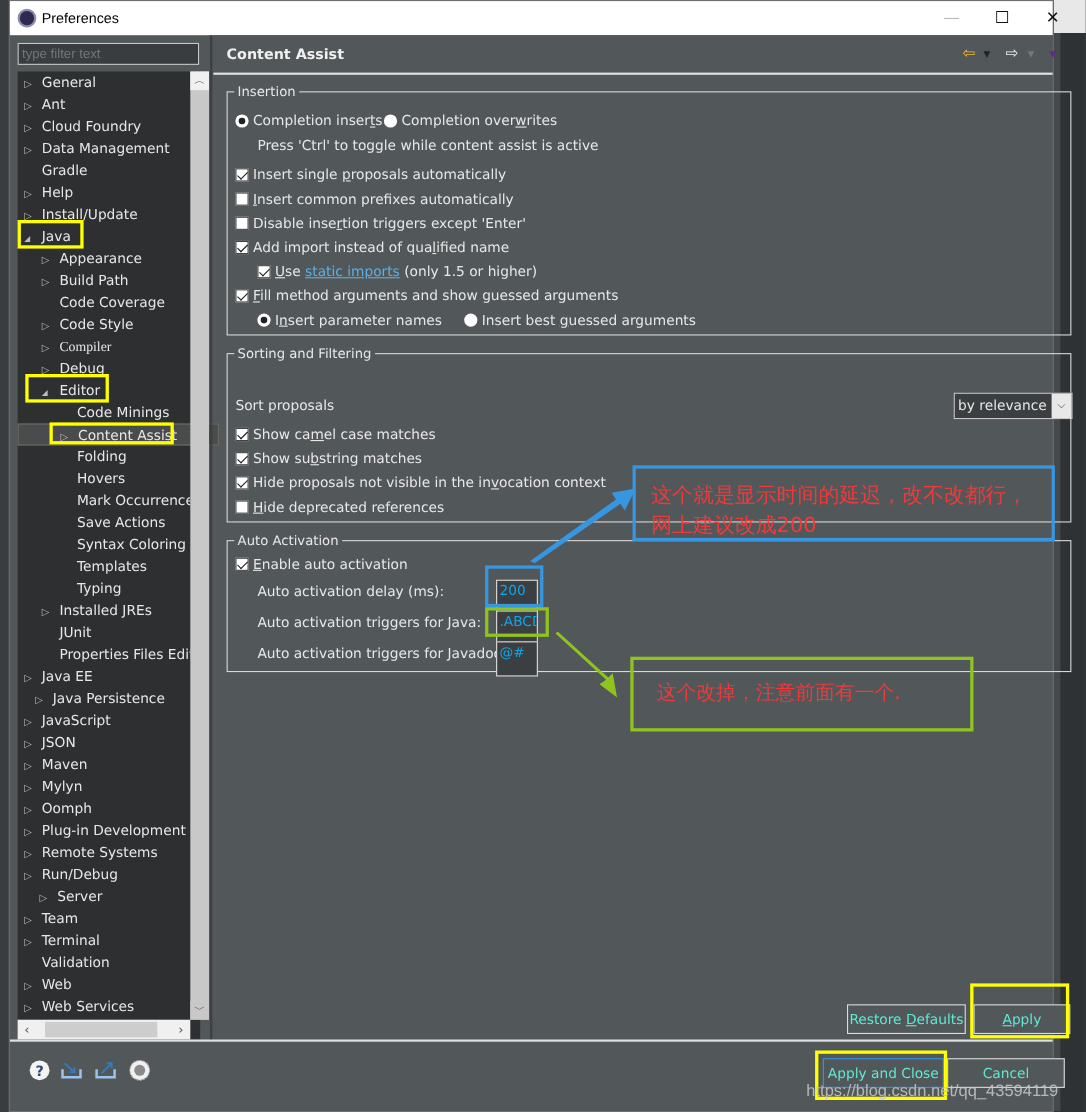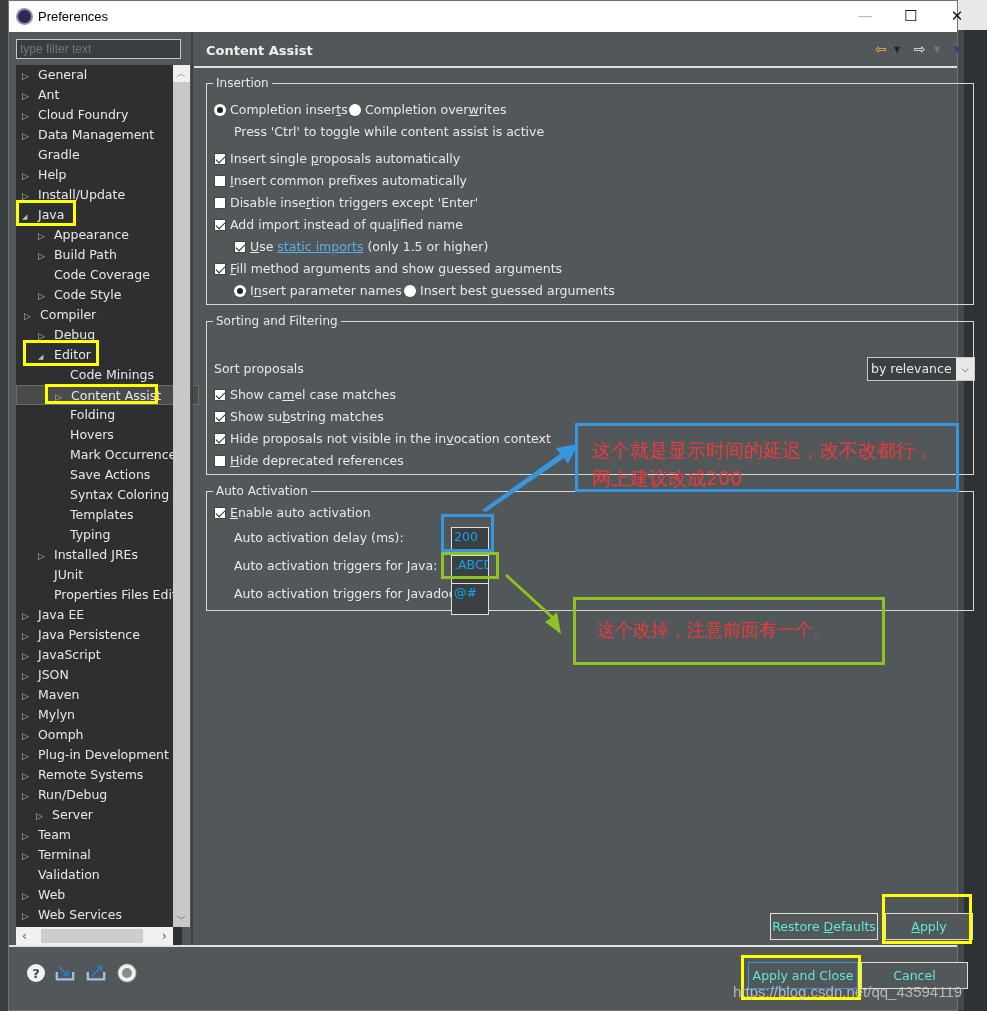--- a/index.html
+++ b/index.html
@@ -84,37 +84,37 @@
       <div class="tree-item" style="left: 0px; top: 40px; width: 157px; padding-left: 6px;"><span class="exp">▷</span><span>Cloud Foundry</span></div>
       <div class="tree-item" style="left: 0px; top: 60px; width: 157px; padding-left: 6px;"><span class="exp">▷</span><span>Data Management</span></div>
       <div class="tree-item" style="left: 0px; top: 80px; width: 157px; padding-left: 6px;"><span class="exp"></span><span>Gradle</span></div>
       <div class="tree-item" style="left: 0px; top: 100px; width: 157px; padding-left: 6px;"><span class="exp">▷</span><span>Help</span></div>
       <div class="tree-item" style="left: 0px; top: 120px; width: 157px; padding-left: 6px;"><span class="exp">▷</span><span>Install/Update</span></div>
       <div class="tree-item" style="left: 0px; top: 140px; width: 157px; padding-left: 6px;"><span class="exp" style="font-size: 7px;">◢</span><span>Java</span></div>
       <div class="tree-item" style="left: 0px; top: 160px; width: 157px; padding-left: 22px;"><span class="exp">▷</span><span>Appearance</span></div>
       <div class="tree-item" style="left: 0px; top: 180px; width: 157px; padding-left: 22px;"><span class="exp">▷</span><span>Build Path</span></div>
       <div class="tree-item" style="left: 0px; top: 200px; width: 157px; padding-left: 22px;"><span class="exp"></span><span>Code Coverage</span></div>
       <div class="tree-item" style="left: 0px; top: 220px; width: 157px; padding-left: 22px;"><span class="exp">▷</span><span>Code Style</span></div>
-      <div class="tree-item" style="left: 0px; top: 240px; width: 157px; padding-left: 8px;"><span class="exp">▷</span><span>Compiler</span></div>
+      <div class="tree-item" style="left: 0px; top: 240px; width: 157px; padding-left: 22px; font-family: Liberation Serif, serif;"><span class="exp">▷</span><span>Compiler</span></div>
       <div class="tree-item" style="left: 0px; top: 260px; width: 157px; padding-left: 22px;"><span class="exp">▷</span><span>Debug</span></div>
       <div class="tree-item" style="left: 0px; top: 280px; width: 157px; padding-left: 22px;"><span class="exp" style="font-size: 7px;">◢</span><span>Editor</span></div>
       <div class="tree-item" style="left: 0px; top: 300px; width: 157px; padding-left: 38px;"><span class="exp"></span><span>Code Minings</span></div>
       <div class="tree-item selected" style="left: 0px; top: 320px; width: 183px; padding-left: 38px;"><span class="exp">▷</span><span>Content Assist</span></div>
       <div class="tree-item" style="left: 0px; top: 340px; width: 157px; padding-left: 38px;"><span class="exp"></span><span>Folding</span></div>
       <div class="tree-item" style="left: 0px; top: 360px; width: 157px; padding-left: 38px;"><span class="exp"></span><span>Hovers</span></div>
       <div class="tree-item" style="left: 0px; top: 380px; width: 157px; padding-left: 38px;"><span class="exp"></span><span>Mark Occurrences</span></div>
       <div class="tree-item" style="left: 0px; top: 400px; width: 157px; padding-left: 38px;"><span class="exp"></span><span>Save Actions</span></div>
       <div class="tree-item" style="left: 0px; top: 420px; width: 157px; padding-left: 38px;"><span class="exp"></span><span>Syntax Coloring</span></div>
       <div class="tree-item" style="left: 0px; top: 440px; width: 157px; padding-left: 38px;"><span class="exp"></span><span>Templates</span></div>
       <div class="tree-item" style="left: 0px; top: 460px; width: 157px; padding-left: 38px;"><span class="exp"></span><span>Typing</span></div>
       <div class="tree-item" style="left: 0px; top: 480px; width: 157px; padding-left: 22px;"><span class="exp">▷</span><span>Installed JREs</span></div>
       <div class="tree-item" style="left: 0px; top: 500px; width: 157px; padding-left: 22px;"><span class="exp"></span><span>JUnit</span></div>
       <div class="tree-item" style="left: 0px; top: 520px; width: 157px; padding-left: 22px;"><span class="exp"></span><span>Properties Files Editor</span></div>
       <div class="tree-item" style="left: 0px; top: 540px; width: 157px; padding-left: 6px;"><span class="exp">▷</span><span>Java EE</span></div>
-      <div class="tree-item" style="left: 0px; top: 560px; width: 157px; padding-left: 6px;"><span class="exp">▷</span><span>Java Persistence</span></div>
+      <div class="tree-item" style="left: 0px; top: 560px; width: 157px; padding-left: 16px;"><span class="exp">▷</span><span>Java Persistence</span></div>
       <div class="tree-item" style="left: 0px; top: 580px; width: 157px; padding-left: 6px;"><span class="exp">▷</span><span>JavaScript</span></div>
       <div class="tree-item" style="left: 0px; top: 600px; width: 157px; padding-left: 6px;"><span class="exp">▷</span><span>JSON</span></div>
       <div class="tree-item" style="left: 0px; top: 620px; width: 157px; padding-left: 6px;"><span class="exp">▷</span><span>Maven</span></div>
       <div class="tree-item" style="left: 0px; top: 640px; width: 157px; padding-left: 6px;"><span class="exp">▷</span><span>Mylyn</span></div>
       <div class="tree-item" style="left: 0px; top: 660px; width: 157px; padding-left: 6px;"><span class="exp">▷</span><span>Oomph</span></div>
       <div class="tree-item" style="left: 0px; top: 680px; width: 157px; padding-left: 6px;"><span class="exp">▷</span><span>Plug-in Development</span></div>
       <div class="tree-item" style="left: 0px; top: 700px; width: 157px; padding-left: 6px;"><span class="exp">▷</span><span>Remote Systems</span></div>
       <div class="tree-item" style="left: 0px; top: 720px; width: 157px; padding-left: 6px;"><span class="exp">▷</span><span>Run/Debug</span></div>
       <div class="tree-item" style="left: 0px; top: 740px; width: 157px; padding-left: 20px;"><span class="exp">▷</span><span>Server</span></div>
       <div class="tree-item" style="left: 0px; top: 760px; width: 157px; padding-left: 6px;"><span class="exp">▷</span><span>Team</span></div>
@@ -168,21 +168,21 @@
   </div>
   <div class="row" style="left:225px;top:238px;">
     <span class="cb checked"></span><span class="u">U</span><span>se </span><span class="link">static imports</span><span> (only 1.5 or higher)</span>
   </div>
   <div class="row" style="left:205px;top:260px;">
     <span class="cb checked"></span><span class="u">F</span><span>ill method arguments and show guessed arguments</span>
   </div>
   <div class="row" style="left:225px;top:282px;">
     <span class="radio checked"></span><span>I</span><span class="u">n</span><span>sert parameter names</span>
   </div>
-  <div class="row" style="left:395px;top:282px;">
+  <div class="row" style="left:413px;top:282px;">
     <span class="radio"></span><span>Insert best </span><span class="u">g</span><span>uessed arguments</span>
   </div>
 
   <div class="group" style="left:197px;top:320px;width:768px;height:154px;">
     <div class="group-label">Sorting and Filtering</div>
   </div>
   <div class="row" style="left:205px;top:360px;">Sort proposals</div>
   <div class="select">
     <span>by relevance</span>
     <span class="dd">⌵</span>

